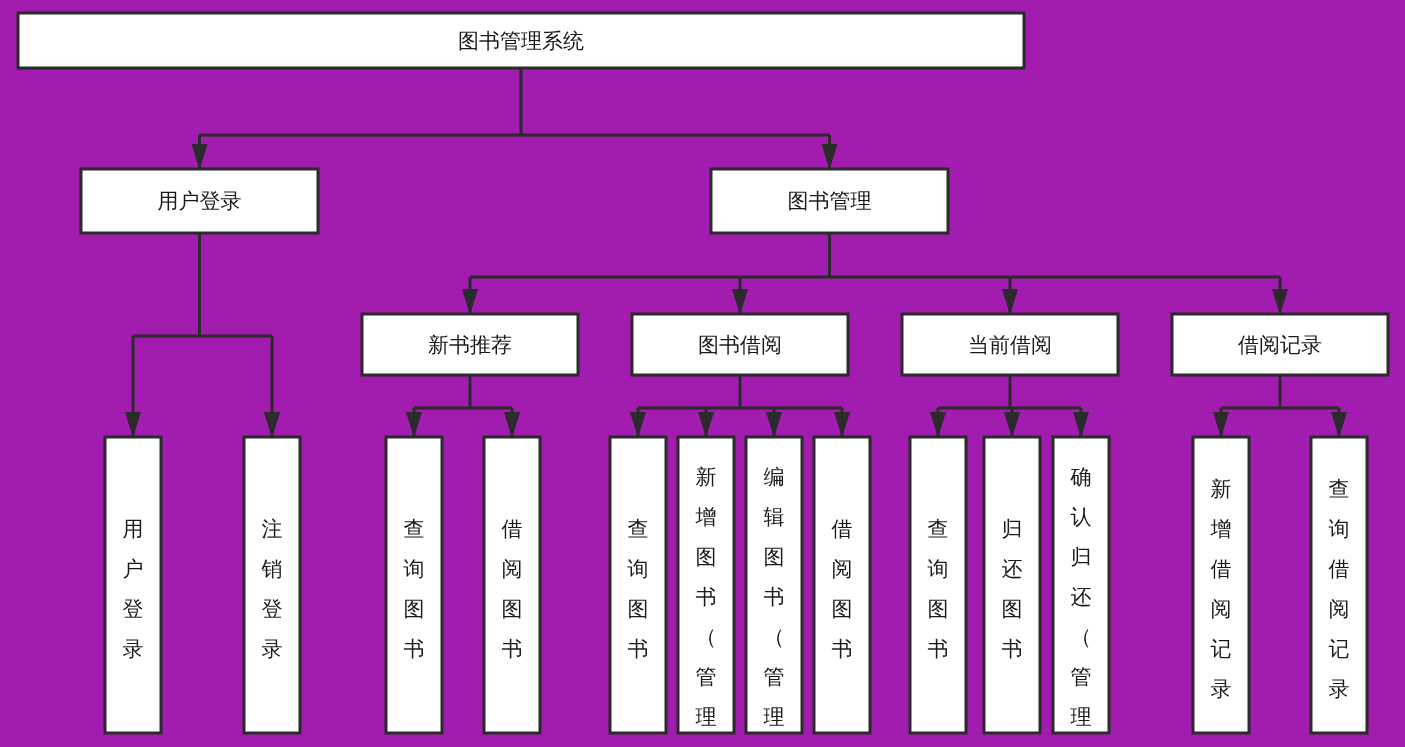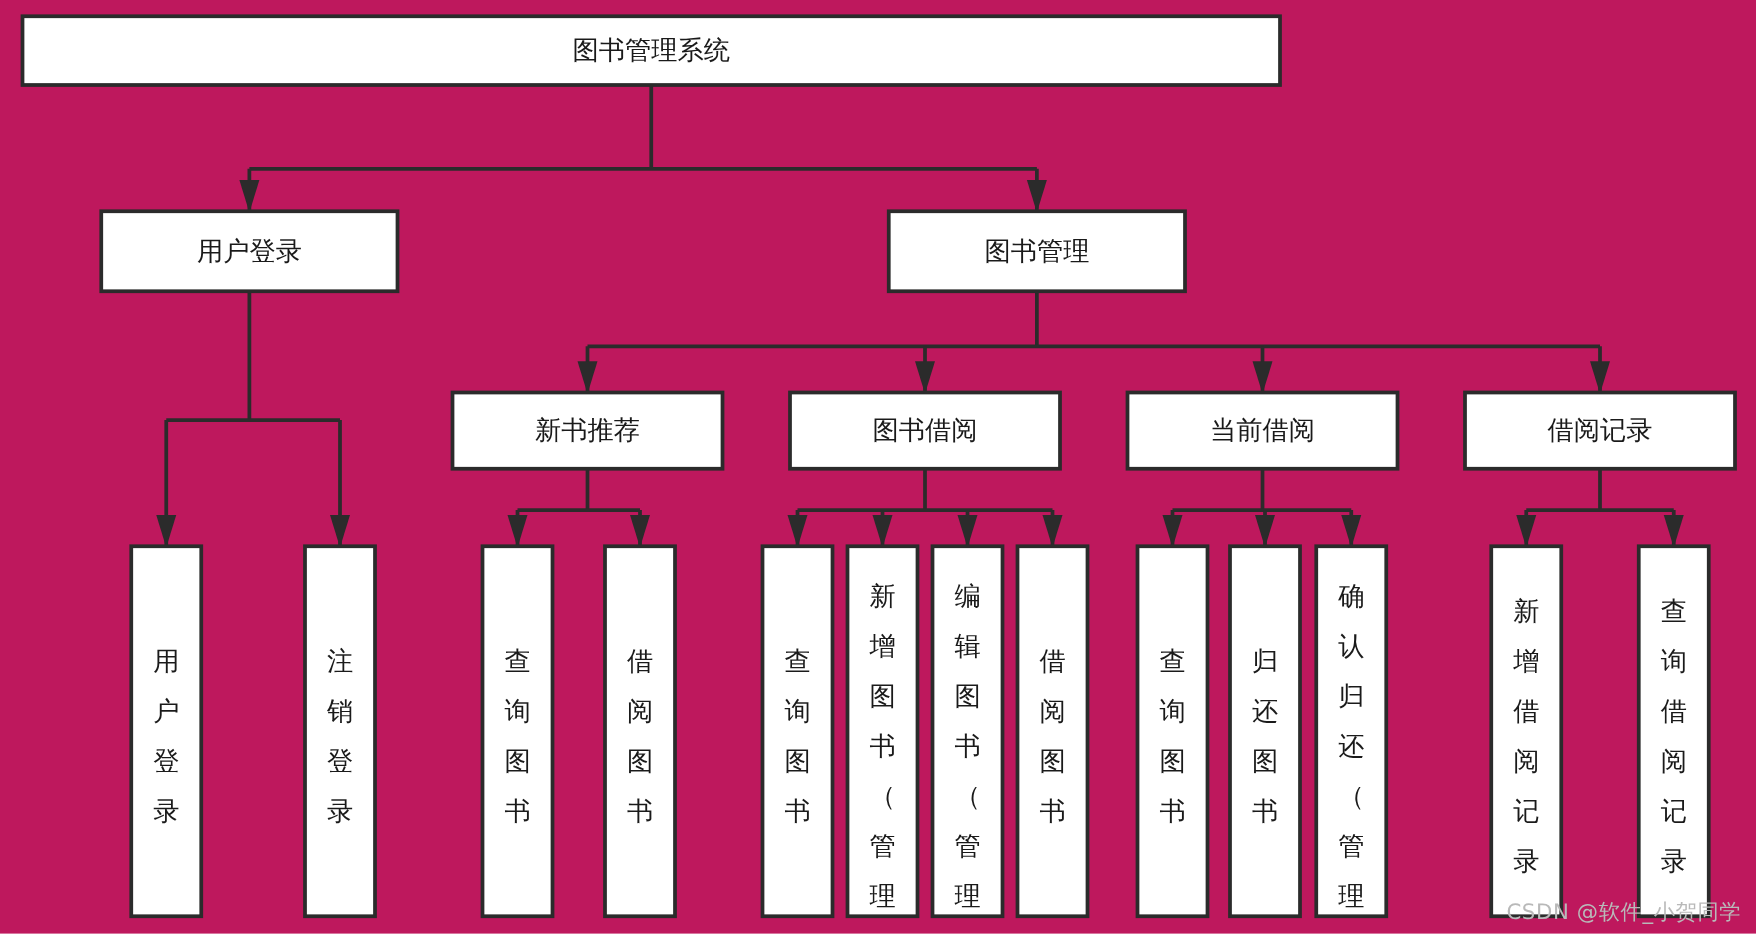--- a/index.html
+++ b/index.html
@@ -8,21 +8,21 @@
     padding: 0;
     background: #ffffff;
   }
   body {
     font-family: "DejaVu Sans", "Liberation Sans", sans-serif;
   }
   #diagram-root {
     position: relative;
     width: 1405px;
     height: 747px;
-    background: #be185d;
+    background: #a21caf;
     overflow: hidden;
   }
   svg#flow {
     position: absolute;
     left: 0;
     top: 0;
     width: 1405px;
     height: 747px;
     display: block;
   }
@@ -203,15 +203,14 @@
           <rect x="1193" y="437" width="56" height="296" class="node-rect"></rect>
           <text x="1221" y="496.2" class="node-label-v"><tspan x="1221" dy="0">新</tspan><tspan x="1221" dy="40">增</tspan><tspan x="1221" dy="40">借</tspan><tspan x="1221" dy="40">阅</tspan><tspan x="1221" dy="40">记</tspan><tspan x="1221" dy="40">录</tspan></text>
         </g>
         <g>
           <rect x="1311" y="437" width="56" height="296" class="node-rect"></rect>
           <text x="1339" y="496.2" class="node-label-v"><tspan x="1339" dy="0">查</tspan><tspan x="1339" dy="40">询</tspan><tspan x="1339" dy="40">借</tspan><tspan x="1339" dy="40">阅</tspan><tspan x="1339" dy="40">记</tspan><tspan x="1339" dy="40">录</tspan></text>
         </g>
       </g>
   </svg>
 
-  <div class="watermark">CSDN @软件_小贺同学</div>
 
 </div>
 
 </body></html>

